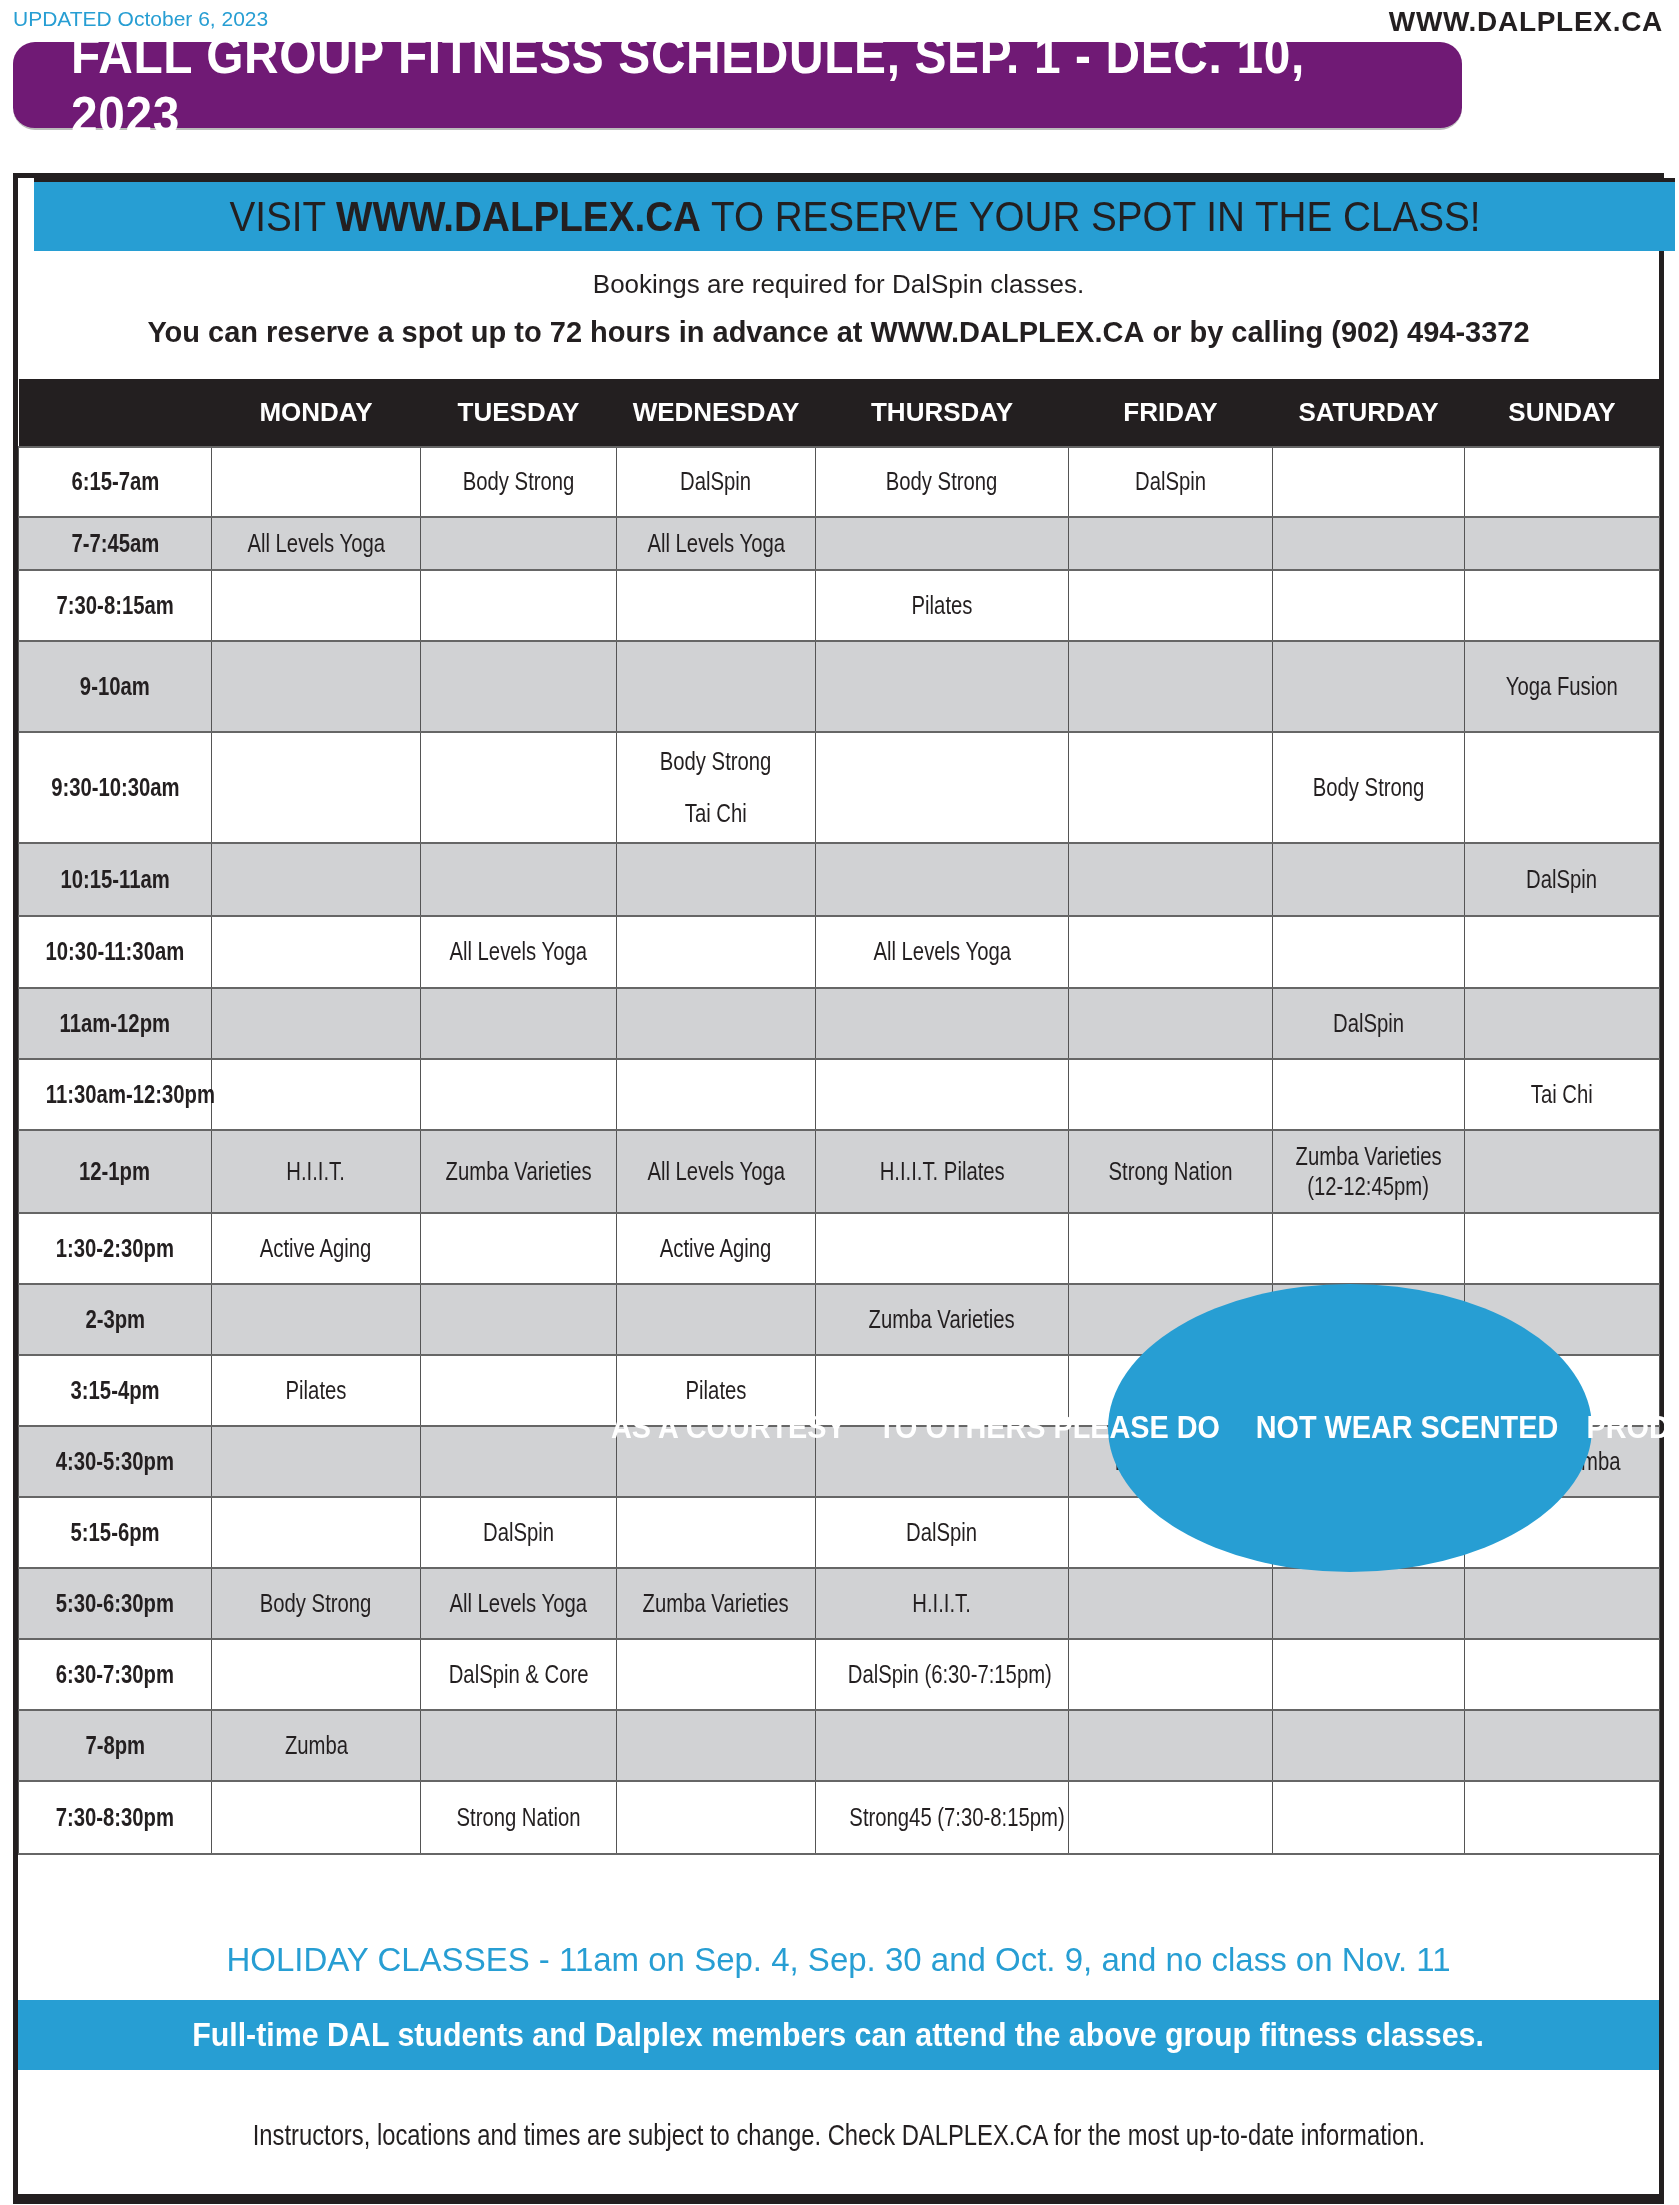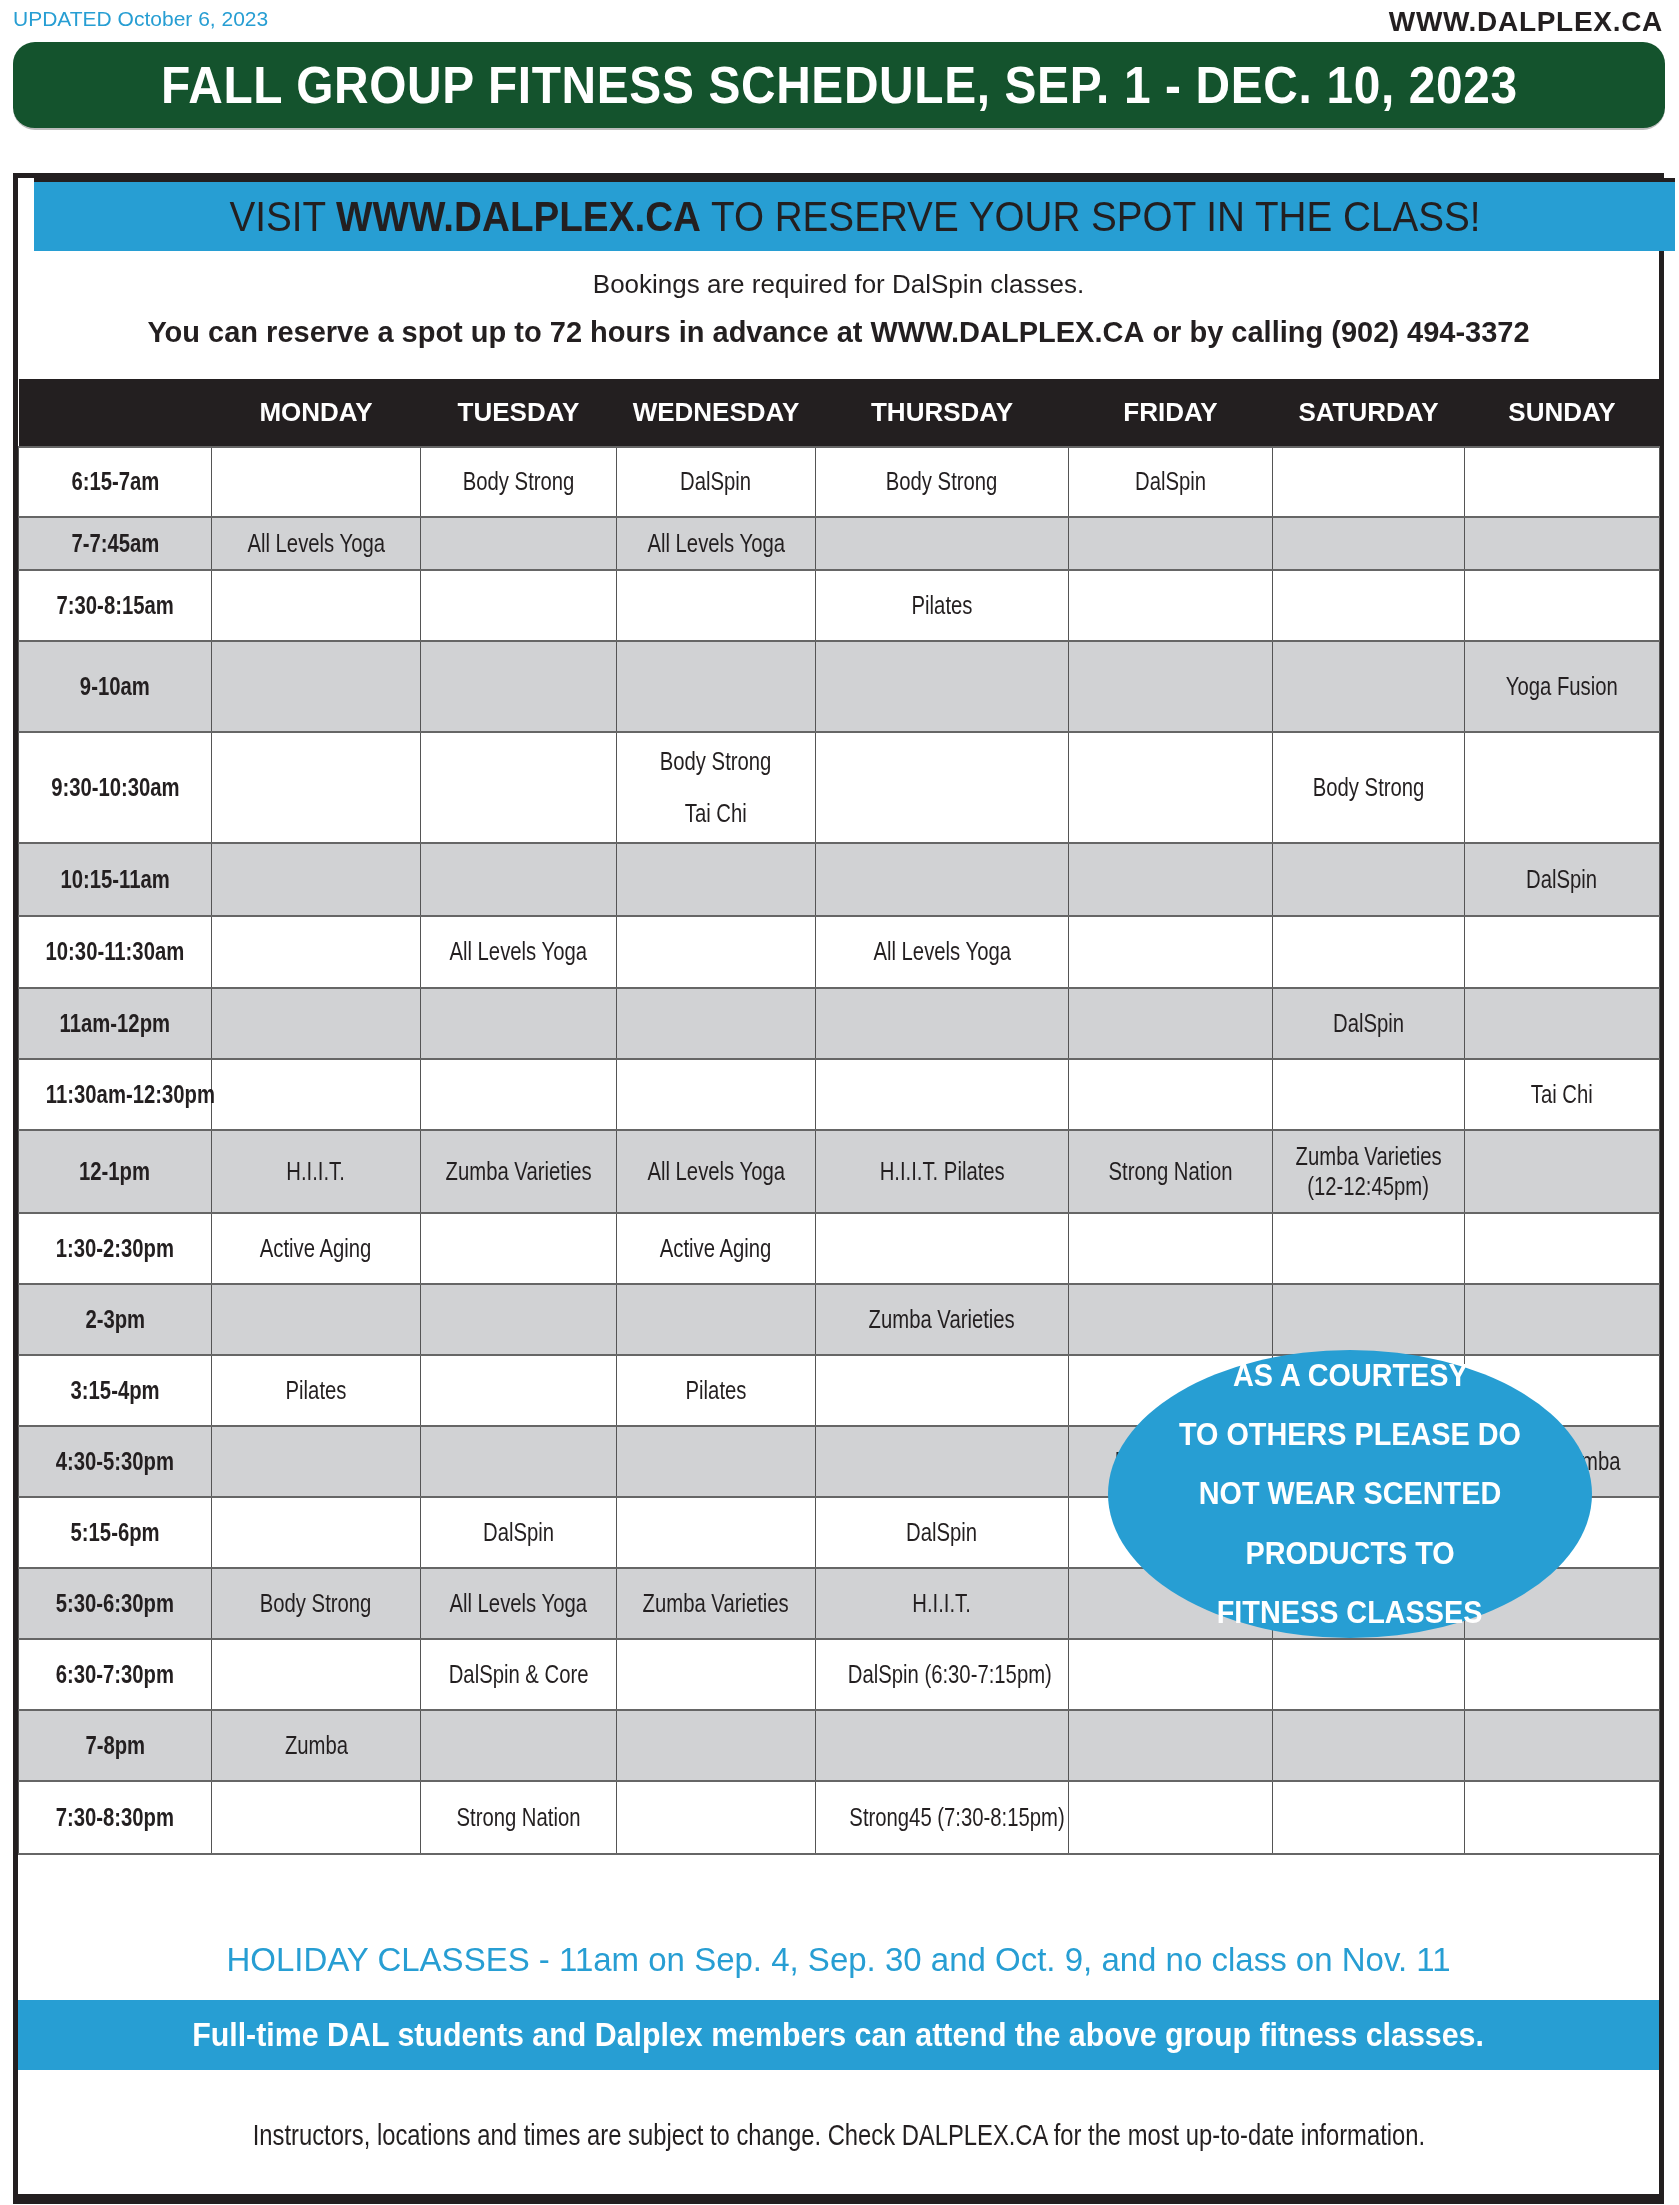--- a/index.html
+++ b/index.html
@@ -1,37 +1,37 @@
 <!DOCTYPE html>
 <html style="font-size:11.6px"><head>
 <meta charset="utf-8">
 <style>
   html, body { margin:0; padding:0; background:#ffffff; }
   body { width:1679px; height:2205px; position:relative; overflow:hidden; font-family:"Liberation Sans", sans-serif; color:#231f20; }
   .updated { position:absolute; left:13px; top:7.3px; font-size:21px; color:#279ed3; font-family:"Liberation Sans", sans-serif; }
   .site-top { position:absolute; right:16px; top:5.8px; font-size:28px; font-weight:bold; color:#231f20; letter-spacing:0.7px; }
-  .title-bar { position:absolute; left:13px; top:42px; width:1652px; height:86px; background:#14532d; border-bottom:2.2px solid #bbbbbb; display:flex; align-items:center; justify-content:center;border-radius:22px; }
+  .title-bar { position:absolute; left:13px; top:42px; width:1449px; height:86px; background:#701a75; border-bottom:2.2px solid #bbbbbb; display:flex; align-items:center; justify-content:center;border-radius:22px; }
   .title-bar span { color:#fff; font-size:52px; font-weight:bold; letter-spacing:0.7px; transform:scaleX(0.92); }
   .frame { position:absolute; left:13px; top:173px; width:1641px; height:2016px; border:5.1px solid #231f20; border-bottom-width:10.2px; background:#fff; }
   .banner { position:absolute; left:0; top:0; width:100%; height:73px; background:#279ed3; display:flex; align-items:center; justify-content:center; border-top:4.4px solid #231f20; box-sizing:border-box;margin-left:16px; }
   .banner span { font-size:42px; color:#231f20; transform:scaleX(0.92); white-space:nowrap; }
   .banner b { font-weight:bold; }
   .info1 { position:absolute; left:0; width:100%; top:91px; text-align:center; font-size:26px; color:#231f20; }
   .info2 { position:absolute; left:0; width:100%; top:138px; text-align:center; font-size:29px; font-weight:bold; color:#231f20; }
   .info2 .strong { font-weight:900; }
   table.sched { position:absolute; left:0; top:201px; width:1641px; border-collapse:collapse; table-layout:fixed; }
   table.sched th { background:#231f20; color:#fff; font-size:26px; font-weight:bold; height:67px; text-align:center; padding:0; border:none; }
   table.sched td { border:0.7px solid #555; text-align:center; font-family:"Liberation Sans", sans-serif; font-size:26px; padding:0 2.9px; color:#231f20; line-height:1.15; }
   table.sched td.time { font-weight:bold; }
   table.sched td .cls { display:inline-block; transform:scaleX(0.78); white-space:nowrap; }
   table.sched td.time .cls { transform:scaleX(0.78); }
   table.sched tr.alt td { background:#d1d2d4; }
   table.sched tr td { border-top:2.2px solid #666; border-bottom:2.2px solid #666; }
   .stack { display:flex; flex-direction:column; gap:22px; align-items:center; }
-  .courtesy { position:absolute; left:1108px; top:1350px; width:484px; height:288px; border-radius:50%; background:#279ed3; display:flex; flex-direction:column; align-items:center; justify-content:center;gap:20px; }
+  .courtesy { position:absolute; left:1108px; top:1284px; width:484px; height:288px; border-radius:50%; background:#279ed3; display:flex; flex-direction:row; align-items:center; justify-content:center; }
   .courtesy span { color:#fff; font-size:32px; font-weight:bold; line-height:1.22; text-align:center; transform:scaleX(0.9); white-space:nowrap; display:block; }
   .holiday { position:absolute; left:0; width:100%; top:1763px; text-align:center; font-size:33px; font-weight:normal; color:#279ed3; }
   .members { position:absolute; left:0; width:100%; top:1822px; height:70px; background:#279ed3; display:flex; align-items:center; justify-content:center; }
   .members span { color:#fff; font-size:33px; font-weight:bold; transform:scaleX(0.92); white-space:nowrap; }
   .disclaimer { position:absolute; left:0; width:100%; top:1941px; text-align:center; font-size:29px; color:#231f20; }
   .disclaimer span { display:inline-block; transform:scaleX(0.82); white-space:nowrap; }
 </style>
 </head>
 <body>
 

